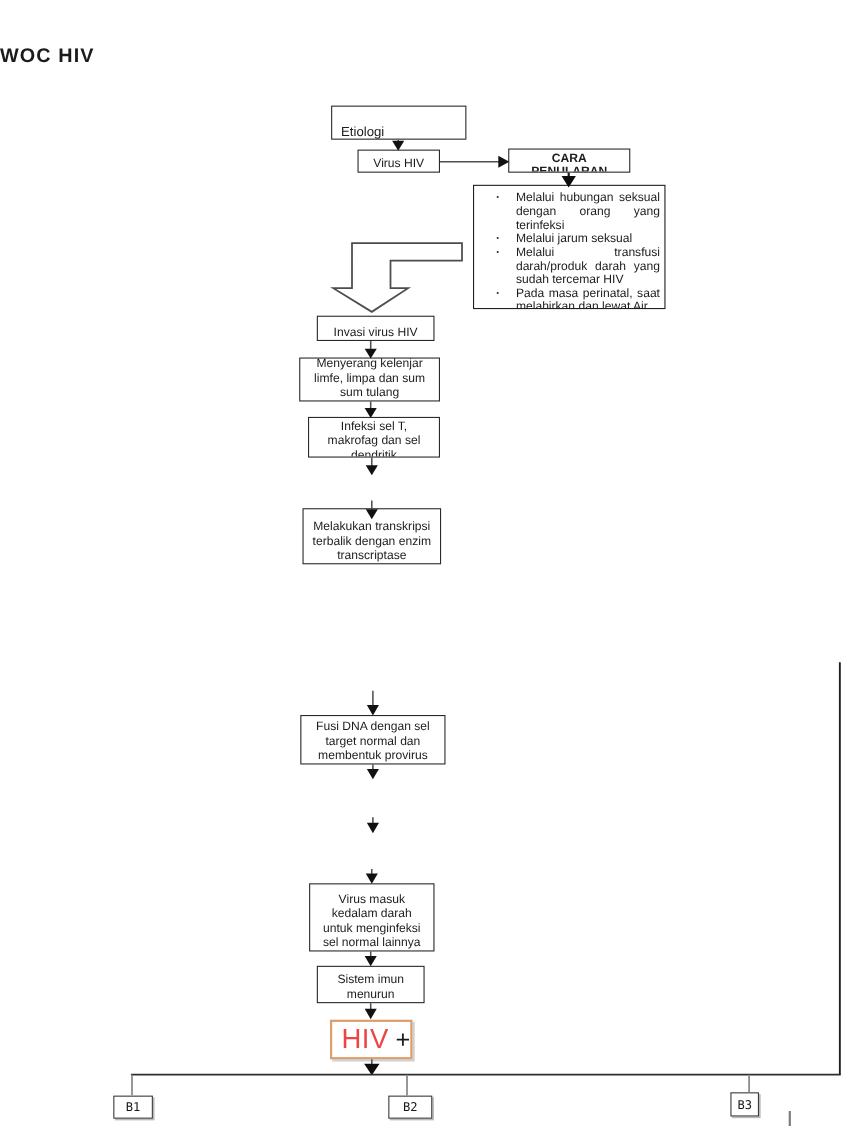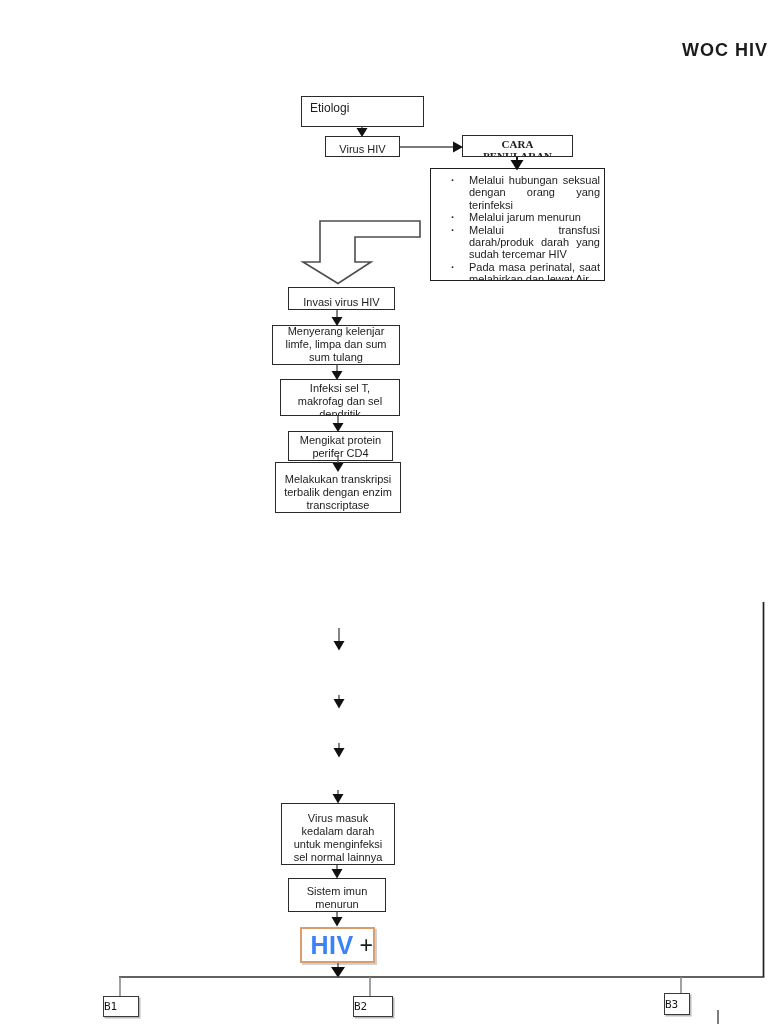--- a/index.html
+++ b/index.html
@@ -1,39 +1,39 @@
 <!DOCTYPE html>
 <html><head>
 <meta charset="utf-8">
 <style>
   html,body{margin:0;padding:0;background:#ffffff;}
   #page{position:relative;width:768px;height:1024px;background:#ffffff;overflow:hidden;
         font-family:"Liberation Sans",sans-serif;color:#1c1c1c;}
-  #title{position:absolute;left:0;right:0;top:40px;text-align:right;
+  #title{position:absolute;left:0;right:0;top:40px;text-align:left;
          font-size:18px;font-weight:700;letter-spacing:1px;color:#1b1b1b;}
   .node{position:absolute;background:#ffffff;border:1.4px solid #2a2a2a;
         display:flex;flex-direction:column;align-items:center;justify-content:flex-end;
         font-size:11px;line-height:13px;text-align:center;box-sizing:border-box;}
   .node .ln{white-space:nowrap;}
-  .topleft{align-items:flex-start;justify-content:flex-start;padding:5px 0 0 8px;font-size:12px;}
+  .topleft{align-items:flex-start;justify-content:flex-start;padding:17px 0 0 8px;font-size:12px;}
   .clip{overflow:hidden;justify-content:flex-start;}
-  .bold{font-weight:700;font-family:Liberation Serif, serif;}
+  .bold{font-weight:700;}
   #cara-box{padding-top:2px;line-height:12px;}
   #bullet-box{position:absolute;background:#fff;border:1.4px solid #1f1f1f;box-sizing:border-box;
               overflow:hidden;font-size:11px;line-height:12.4px;}
   #bullet-box ul{margin:0;padding:5px 4px 0 0;list-style:none;}
   #bullet-box li{position:relative;padding-left:38px;text-align:justify;text-justify:inter-word;
                  margin:0 0 0 0;}
   #bullet-box li::before{content:"\00B7";position:absolute;left:20px;top:0;font-weight:700;}
   #hiv-box{border:2px solid #dc9d6d;box-shadow:2px 2px 0 rgba(150,150,150,.45);
            flex-direction:row;gap:6px;}
-  #hiv-box .hiv-word{font-size:25px;font-weight:700;letter-spacing:.5px;color:#3b82f6;}
+  #hiv-box .hiv-word{font-size:25px;font-weight:400;letter-spacing:.5px;color:#ef4444;}
   #hiv-box .hiv-plus{font-size:23px;font-weight:400;color:#1a1a1a;}
   .bnode{position:absolute;background:#fff;border:1.3px solid #3a3a3a;box-sizing:border-box;
-         display:flex;align-items:center;justify-content:flex-start;
+         display:flex;align-items:center;justify-content:center;
          font-family:"DejaVu Sans Mono",monospace;font-size:11px;color:#161616;
          box-shadow:1.5px 1.5px 0 rgba(140,140,140,.6);}
   #wires{position:absolute;left:0;top:0;pointer-events:none;}
 </style>
 </head>
 <body>
 
 <div id="page">
 
   <div id="title">WOC HIV</div>
@@ -47,21 +47,21 @@
   </div>
 
   <div class="node clip bold" id="cara-box" style="left:462px;top:135px;width:111px;height:22px">
     <div class="ln">CARA</div>
     <div class="ln">PENULARAN</div>
   </div>
 
   <div id="bullet-box" style="left:430px;top:168px;width:175px;height:113px">
     <ul>
       <li>Melalui hubungan seksual dengan orang yang terinfeksi</li>
-      <li>Melalui jarum menurun</li>
+      <li>Melalui jarum seksual</li>
       <li>Melalui transfusi darah/produk darah yang sudah tercemar HIV</li>
       <li>Pada masa perinatal, saat melahirkan dan lewat Air</li>
     </ul>
   </div>
 
   <div class="node" style="left:288px;top:287px;width:107px;height:23px">
     <div class="ln">Invasi virus HIV</div>
   </div>
 
   <div class="node" style="left:272px;top:325px;width:128px;height:40px">
@@ -69,31 +69,32 @@
     <div class="ln">limfe, limpa dan sum</div>
     <div class="ln">sum tulang</div>
   </div>
 
   <div class="node clip" style="left:280px;top:379px;width:120px;height:37px;padding-top:2px">
     <div class="ln">Infeksi sel T,</div>
     <div class="ln">makrofag dan sel</div>
     <div class="ln">dendritik</div>
   </div>
 
-  <div class="node" style="left:288px;top:431px;width:105px;height:30px">
-    <div class="ln">Mengikat protein</div>
-    <div class="ln">perifer CD4</div>
-  </div>
 
   <div class="node" style="left:275px;top:462px;width:126px;height:51px">
     <div class="ln">Melakukan transkripsi</div>
     <div class="ln">terbalik dengan enzim</div>
     <div class="ln">transcriptase</div>
   </div>
 
+  <div class="node" style="left:273px;top:650px;width:132px;height:45px">
+    <div class="ln">Fusi DNA dengan sel</div>
+    <div class="ln">target normal dan</div>
+    <div class="ln">membentuk provirus</div>
+  </div>
 
 
 
   <div class="node" style="left:281px;top:803px;width:114px;height:62px">
     <div class="ln">Virus masuk</div>
     <div class="ln">kedalam darah</div>
     <div class="ln">untuk menginfeksi</div>
     <div class="ln">sel normal lainnya</div>
   </div>
 

